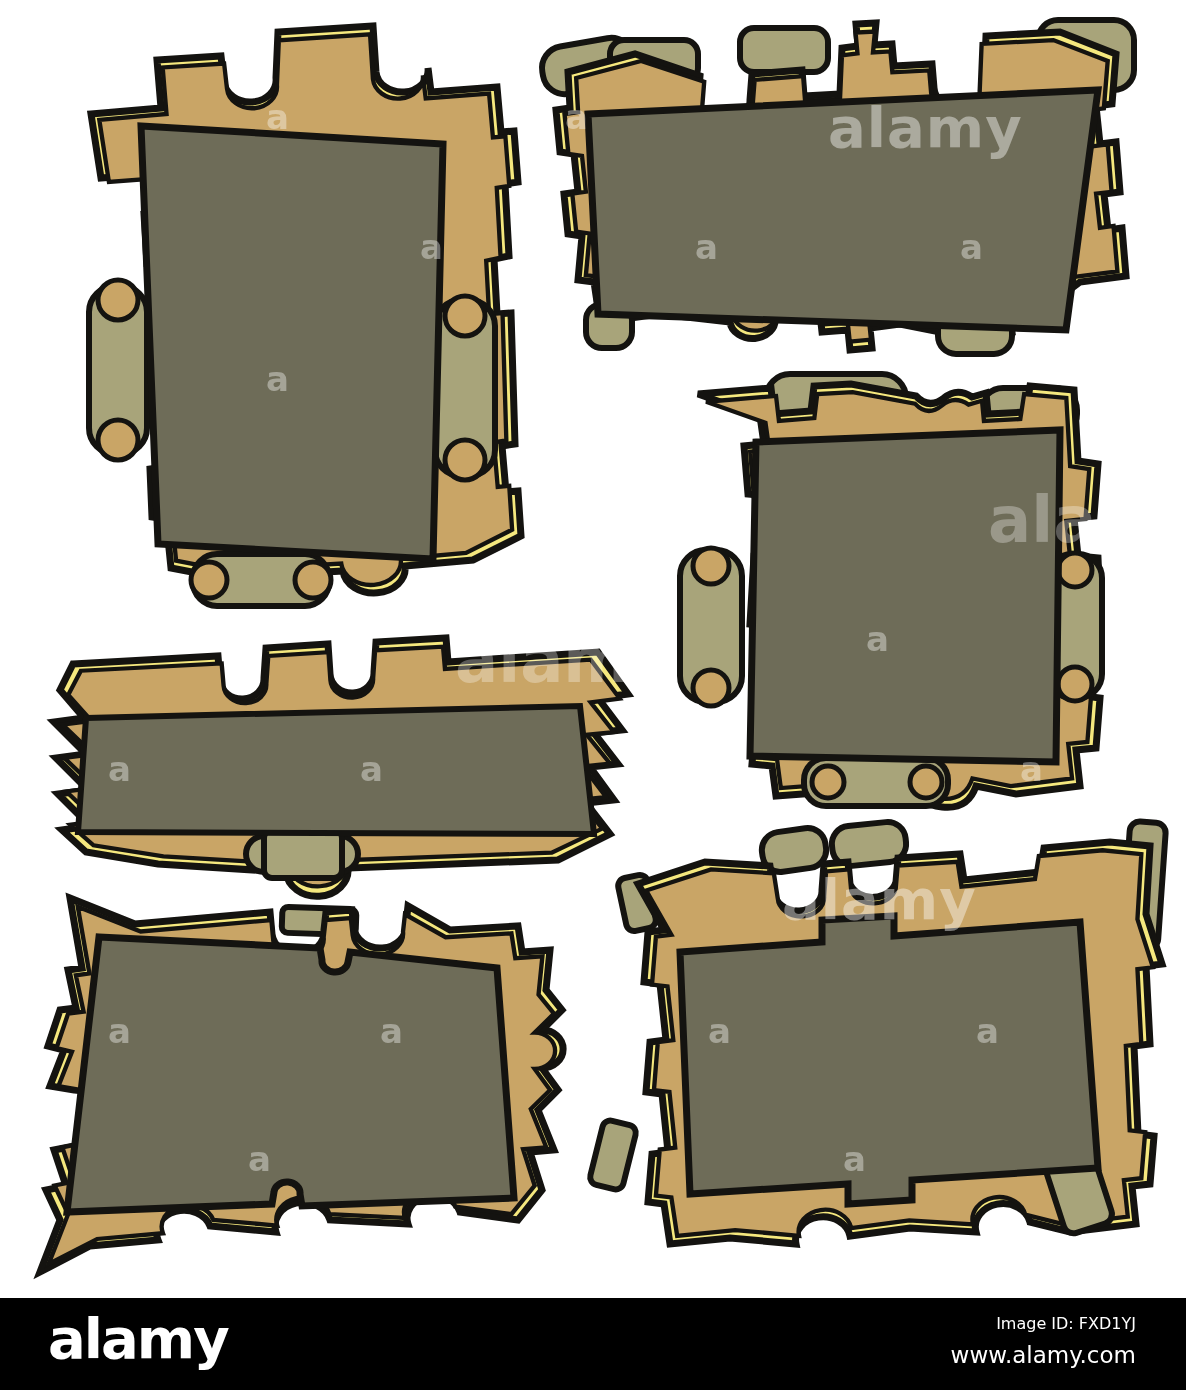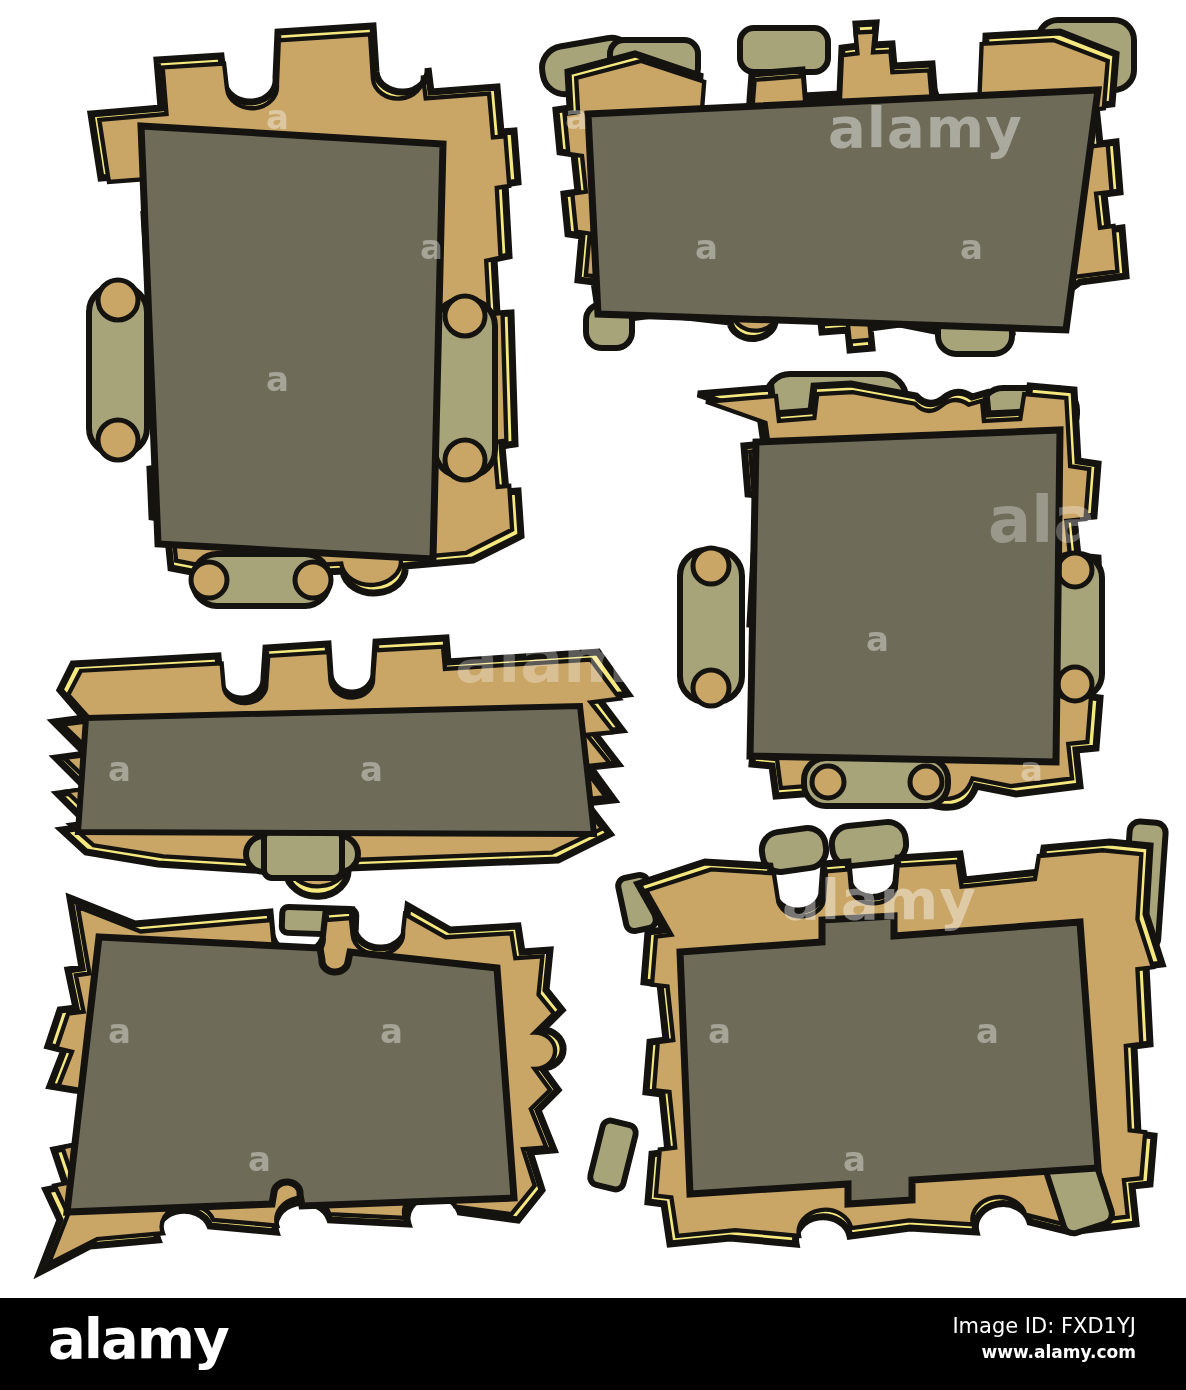--- a/index.html
+++ b/index.html
@@ -7,22 +7,22 @@
           font-family:"DejaVu Sans","Liberation Sans",sans-serif;}
   svg.frame{position:absolute;overflow:visible;}
   .wm{position:absolute;color:var(--watermark_white,#fff);opacity:.38;font-weight:bold;
       font-family:"DejaVu Sans",sans-serif;pointer-events:none;line-height:1;}
   .wm-a{font-size:34px;}
   .wm-big{font-size:56px;opacity:.42;letter-spacing:1px;}
   .wm-part{font-size:64px;opacity:.30;}
   .footer{position:absolute;left:0;top:1298px;width:1186px;height:92px;background:var(--footer_black,#000);}
   .footer-logo{position:absolute;left:48px;top:8px;color:#fff;font-size:56px;font-weight:bold;
                letter-spacing:-2px;font-family:"DejaVu Sans",sans-serif;}
-  .footer-id{position:absolute;right:50px;top:16px;color:#fff;font-size:21px;margin-left:14px;}
-  .footer-url{position:absolute;right:50px;top:44px;color:#fff;font-size:17px;font-weight:bold;text-align:right;}
+  .footer-id{position:absolute;right:50px;top:16px;color:#fff;font-size:16px;margin-left:14px;}
+  .footer-url{position:absolute;right:50px;top:44px;color:#fff;font-size:23px;font-weight:normal;text-align:right;}
   .outline{stroke:var(--outline_black,#141310);}
 </style>
 </head>
 <body>
 
 <div class="canvas">
 
   <svg class="frame" style="left:73px;top:14px" width="452" height="604" viewBox="0 0 452 604">
     <g>
       <path class="outline" fill="var(--trim_yellow)" stroke-width="7" d="M 18 100 L 88 94 L 84 46 L 148 42 L 151 68 A 26 22 0 0 0 203 64 L 205 18 L 300 12 L 303 58

